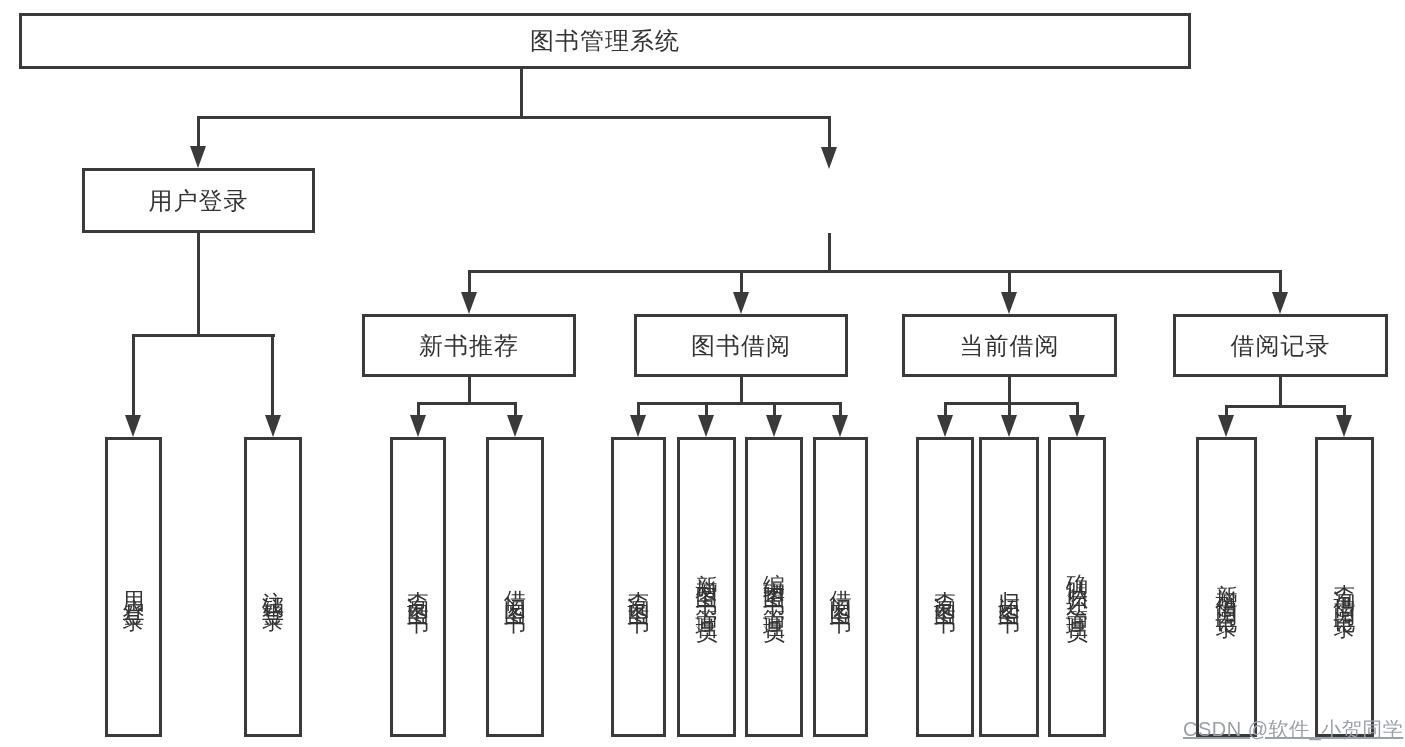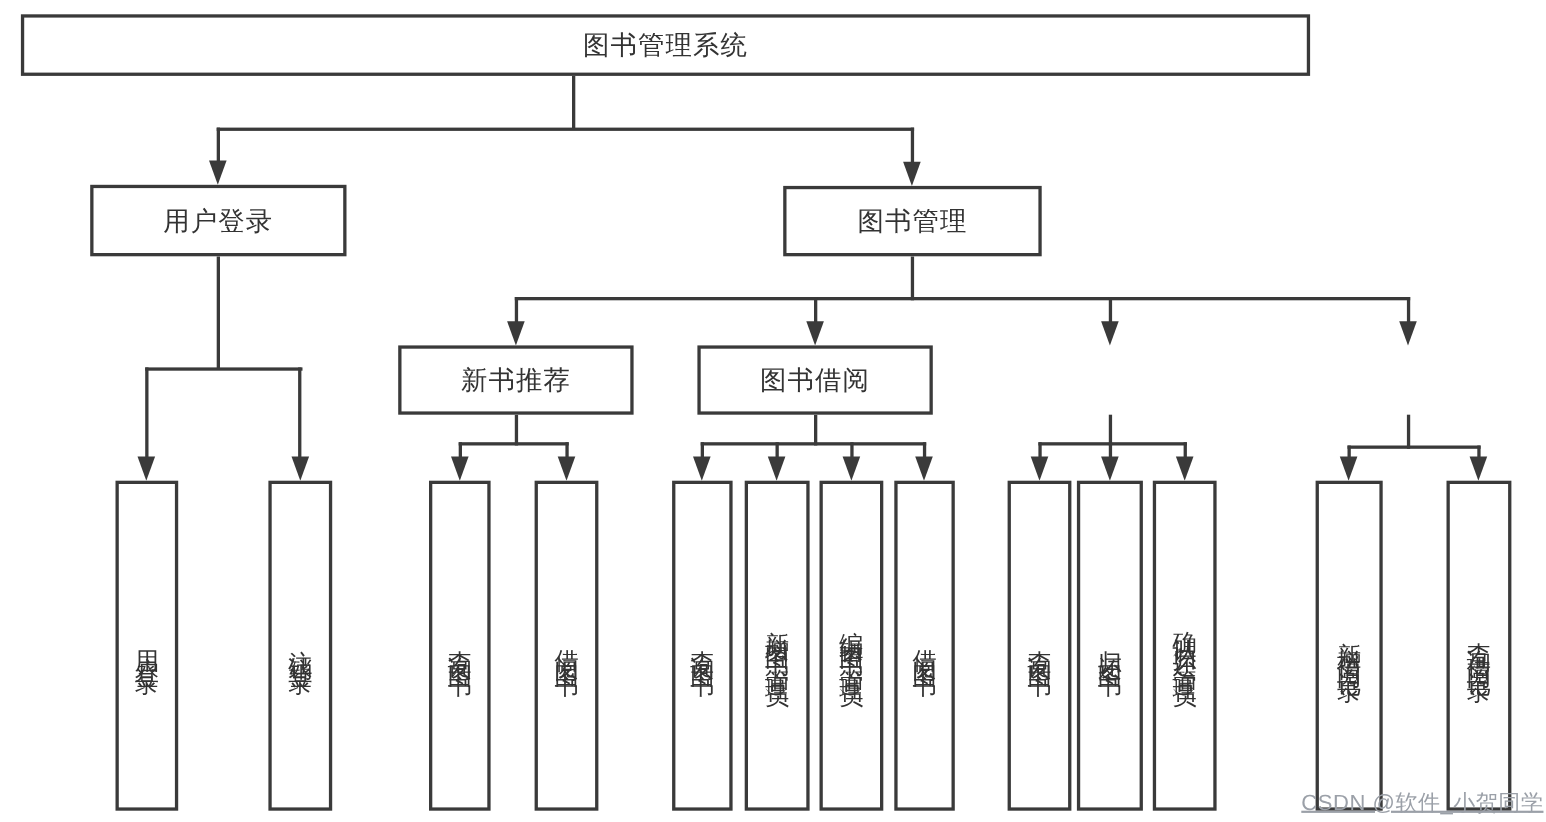--- a/index.html
+++ b/index.html
@@ -67,33 +67,36 @@
 <div id="canvas">
 
   <div class="node" style="left:19px;top:13px;width:1172px;height:56px;">
     <span>图书管理系统</span>
   </div>
 
   <div class="node" style="left:82px;top:168px;width:233px;height:65px;">
     <span>用户登录</span>
   </div>
 
-  <div class="node" style="left:712px;top:169px;width:235px;height:64px;">
-    <span>图书管理</span>
-  </div>
 
   <div class="node" style="left:362px;top:314px;width:214px;height:63px;">
     <span>新书推荐</span>
   </div>
 
   <div class="node" style="left:634px;top:314px;width:214px;height:63px;">
     <span>图书借阅</span>
   </div>
 
-
+  <div class="node" style="left:902px;top:314px;width:215px;height:63px;">
+    <span>当前借阅</span>
+  </div>
+
+  <div class="node" style="left:1173px;top:314px;width:215px;height:63px;">
+    <span>借阅记录</span>
+  </div>
 
   <div class="vnode" style="left:105px;top:437px;width:57px;height:300px;">
     <span class="vtext">用户登录</span>
   </div>
 
   <div class="vnode" style="left:244px;top:437px;width:58px;height:300px;">
     <span class="vtext">注销登录</span>
   </div>
 
   <div class="vnode" style="left:390px;top:437px;width:56px;height:300px;">

